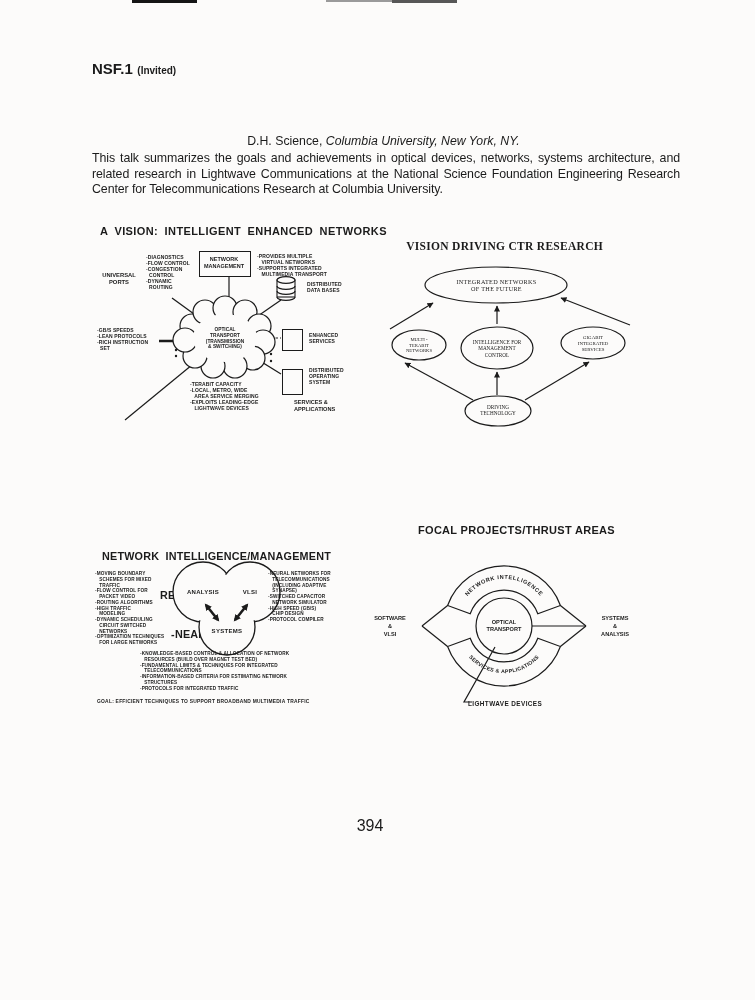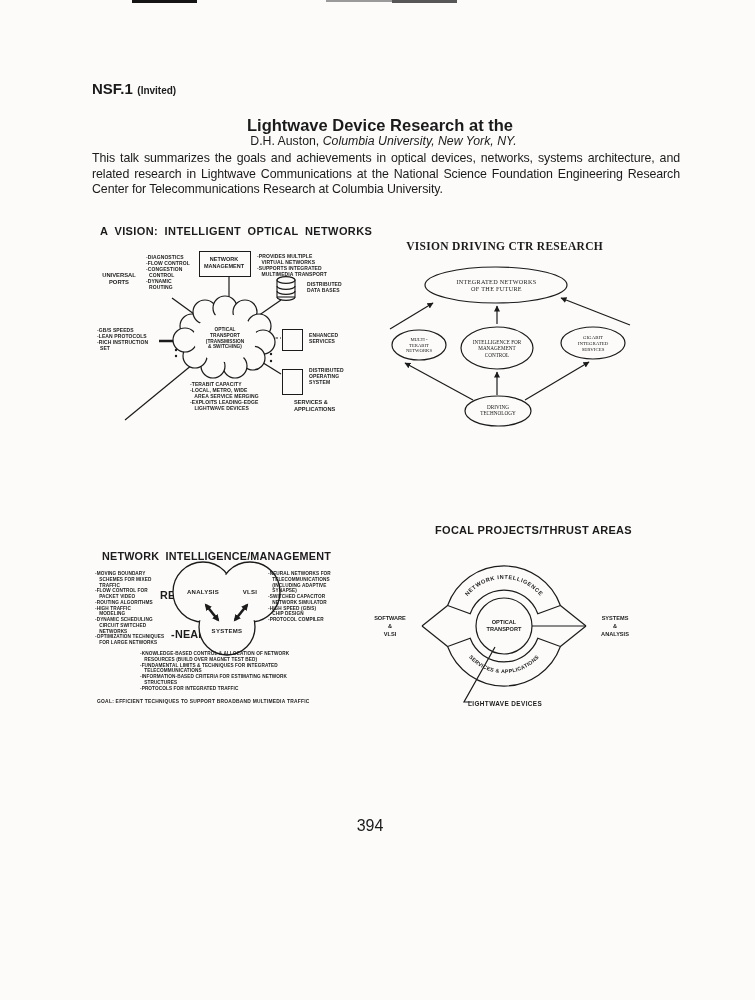--- a/index.html
+++ b/index.html
@@ -20,34 +20,33 @@
   .inkf{stroke:#1b1b1b;fill:#fcfbfa;stroke-width:1.2;}
   .scanbar{position:absolute;top:0;}
 </style>
 </head>
 <body>
 
 <div class="scanbar" style="left:132px;width:65px;height:3px;background:#151515;"></div>
 <div class="scanbar" style="left:326px;width:66px;height:2px;background:#9a9a9a;"></div>
 <div class="scanbar" style="left:392px;width:65px;height:3px;background:#575757;"></div>
 
-<div class="abs" style="left:92px;top:80px;">
+<div class="abs" style="left:92px;top:60px;">
   <span class="b" style="font-size:15px;">NSF.1</span>
   <span style="font-size:10px;font-weight:bold;">(Invited)</span>
 </div>
 <div class="abs b ctr" style="left:150px;top:73px;width:460px;font-size:16.5px;line-height:21px;">
-  <div>Lightwave Device Research at the</div>
 </div>
 <div class="abs ctr" style="left:150px;top:120px;width:460px;font-size:12.3px;">
-  <span>D.H. Auston, </span><span class="serif" style="font-style:italic;font-family:'Liberation Sans',sans-serif;text-align:center;">Columbia University, New York, NY.</span>
+  <span>D.H. Science, </span><span class="serif" style="font-style:italic;font-family:'Liberation Sans',sans-serif;text-align:center;">Columbia University, New York, NY.</span>
 </div>
 
 <div class="abs" style="left:92px;top:151px;width:588px;font-size:12.4px;line-height:15.6px;text-align:justify;letter-spacing:-0.1px;">This talk summarizes the goals and achievements in optical devices, networks, systems architecture, and related research in Lightwave Communications at the National Science Foundation Engineering Research Center for Telecommunications Research at Columbia University.</div>
 
-<div class="abs b" style="left:100px;top:225px;font-size:11px;letter-spacing:.4px;word-spacing:3px;">A VISION: INTELLIGENT OPTICAL NETWORKS</div>
+<div class="abs b" style="left:100px;top:225px;font-size:11px;letter-spacing:.4px;word-spacing:3px;">A VISION: INTELLIGENT ENHANCED NETWORKS</div>
 
 <svg style="left:95px;top:238px;" width="275" height="205" viewBox="0 0 275 205">
   <g>
     <line class="ink" x1="134" y1="37" x2="134" y2="74"></line>
     <line class="ink" x1="77" y1="60" x2="110" y2="84"></line>
     <line class="ink" x1="186" y1="62" x2="160" y2="80"></line>
     <line class="ink" x1="64" y1="103" x2="97" y2="103" style="stroke-width:2.4;"></line>
     <line class="ink" x1="30" y1="182" x2="103" y2="122"></line>
     <line class="ink" x1="167" y1="100" x2="186" y2="100" stroke-dasharray="2.5,2"></line>
     <line class="ink" x1="157" y1="118" x2="186" y2="136"></line>
@@ -210,21 +209,21 @@
 -PROTOCOL COMPILER</div>
 <div class="abs pre f47 b" style="left:140px;top:651px;">-KNOWLEDGE-BASED CONTROL &amp; ALLOCATION OF NETWORK
    RESOURCES (BUILD OVER MAGNET TEST BED)
 -FUNDAMENTAL LIMITS &amp; TECHNIQUES FOR INTEGRATED
    TELECOMMUNICATIONS
 -INFORMATION-BASED CRITERIA FOR ESTIMATING NETWORK
    STRUCTURES
 -PROTOCOLS FOR INTEGRATED TRAFFIC</div>
 <div class="abs pre b" style="left:97px;top:699px;font-size:4.9px;letter-spacing:.25px;">GOAL: EFFICIENT TECHNIQUES TO SUPPORT BROADBAND MULTIMEDIA TRAFFIC</div>
 
-<div class="abs b" style="left:435px;top:524px;font-size:11px;letter-spacing:.3px;text-align:center;">FOCAL PROJECTS/THRUST AREAS</div>
+<div class="abs b" style="left:418px;top:524px;font-size:11px;letter-spacing:.3px;text-align:center;">FOCAL PROJECTS/THRUST AREAS</div>
 
 <svg style="left:360px;top:545px;" width="310" height="175" viewBox="0 0 310 175">
   <g>
     <path class="inkf" d="M87.6,60.5 A60,60 0 0 1 200.4,60.5 L177.8,68.7 A36,36 0 0 0 110.2,68.7 Z"></path>
     <path class="inkf" d="M87.6,101.5 A60,60 0 0 0 200.4,101.5 L177.8,93.3 A36,36 0 0 1 110.2,93.3 Z"></path>
     <line class="ink" x1="87.6" y1="60.5" x2="62" y2="81"></line>
     <line class="ink" x1="87.6" y1="101.5" x2="62" y2="81"></line>
     <line class="ink" x1="200.4" y1="60.5" x2="226" y2="81"></line>
     <line class="ink" x1="200.4" y1="101.5" x2="226" y2="81"></line>
     <circle class="ink" cx="144" cy="81" r="28"></circle>

